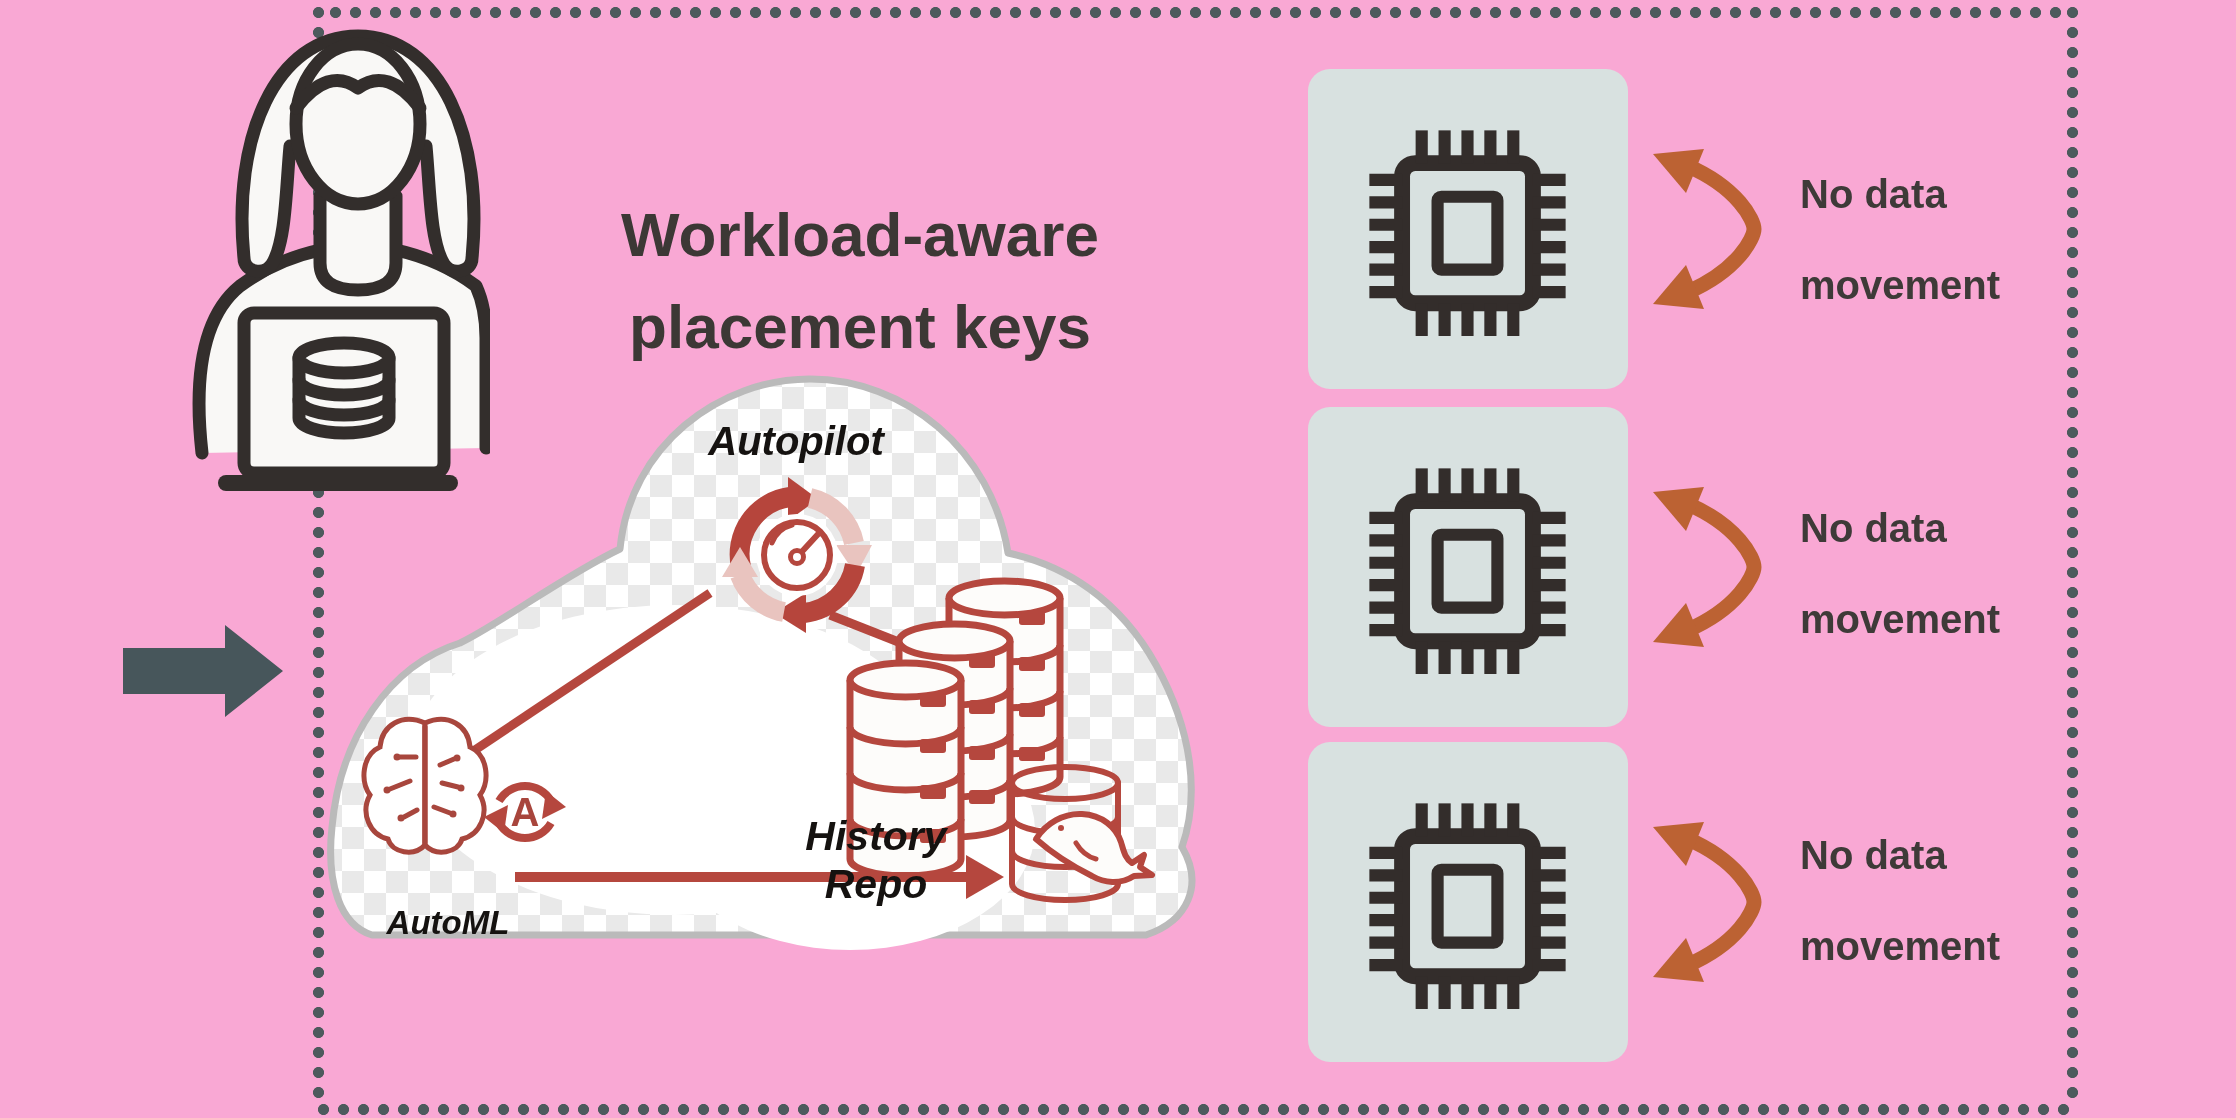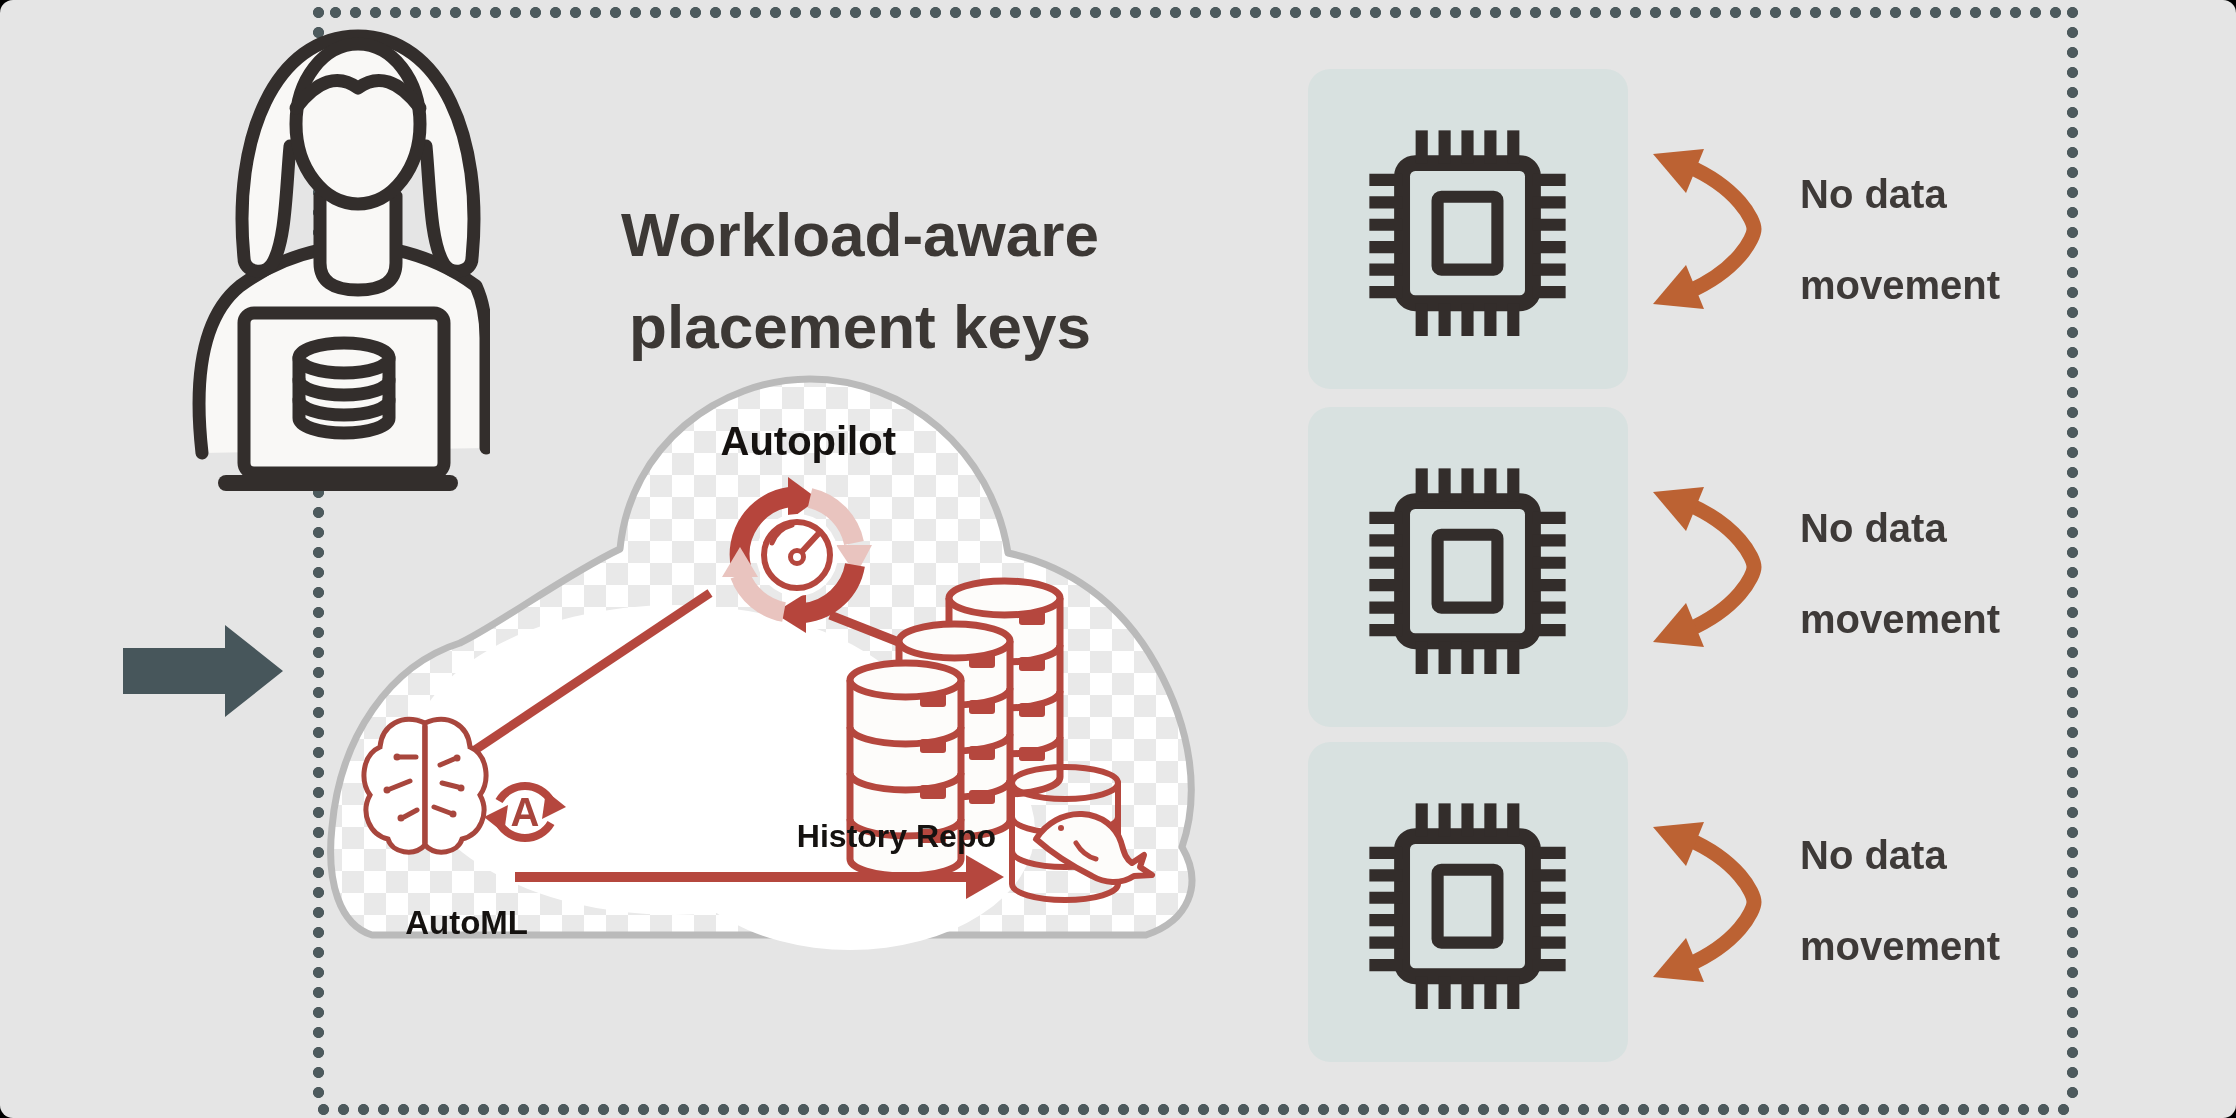--- a/index.html
+++ b/index.html
@@ -1,30 +1,30 @@
 <!DOCTYPE html>
 <html><head>
 <meta charset="utf-8">
 <style>
   html,body{margin:0;padding:0;background:#000;}
-  #stage{position:relative;width:2236px;height:1118px;background:#e5e5e5;overflow:hidden;
-         font-family:"Liberation Sans",sans-serif;border-radius:13px;}
+  #stage{position:relative;width:2236px;height:1118px;background:#f9a8d4;overflow:hidden;
+         font-family:"Liberation Sans",sans-serif;}
   .dots-h{position:absolute;height:11px;
     background-image:radial-gradient(circle at 5.5px 5.5px,#4d5a5d 5.2px,transparent 5.9px);
     background-size:20px 11px;background-repeat:repeat-x;z-index:1;}
   .dots-v{position:absolute;width:11px;
     background-image:radial-gradient(circle at 5.5px 5.5px,#4d5a5d 5.2px,transparent 5.9px);
     background-size:11px 20px;background-repeat:repeat-y;z-index:1;}
   .txt{position:absolute;font-weight:bold;color:#3c3835;white-space:pre-line;}
   .heading{left:570px;top:189px;width:580px;text-align:center;font-size:62px;line-height:92px;}
   .queries{left:38px;top:526px;font-size:64px;line-height:70px;}
-  .cloudlabel{position:absolute;font-weight:bold;color:#151210;text-align:right;z-index:4;}
+  .cloudlabel{position:absolute;font-weight:bold;color:#151210;text-align:center;z-index:4;font-style:italic;}
   .autopilot-l{left:696px;top:417px;width:200px;font-size:40px;line-height:48px;}
   .automl-l{left:368px;top:861px;width:160px;font-size:33px;line-height:40px;margin-top:42px;}
-  .history-l{left:756px;top:812px;width:240px;font-size:32px;line-height:48px;}
+  .history-l{left:756px;top:812px;width:240px;font-size:41px;line-height:48px;}
   .nodata{position:absolute;left:1800px;font-size:40px;line-height:91px;font-weight:bold;
           color:#3e3a38;white-space:pre-line;z-index:2;}
   .chipbox{position:absolute;left:1308px;width:320px;height:320px;background:#d8e1e0;
            border-radius:22px;z-index:2;}
   .chipbox svg{position:absolute;left:52px;top:38px;}
   .looparr{position:absolute;left:1642px;width:120px;height:190px;z-index:2;}
   .person{position:absolute;left:180px;top:28px;z-index:5;}
   .cloudsvg{position:absolute;left:320px;top:365px;z-index:2;}
   .slatearrow{position:absolute;left:120px;top:620px;z-index:2;}
 </style>

